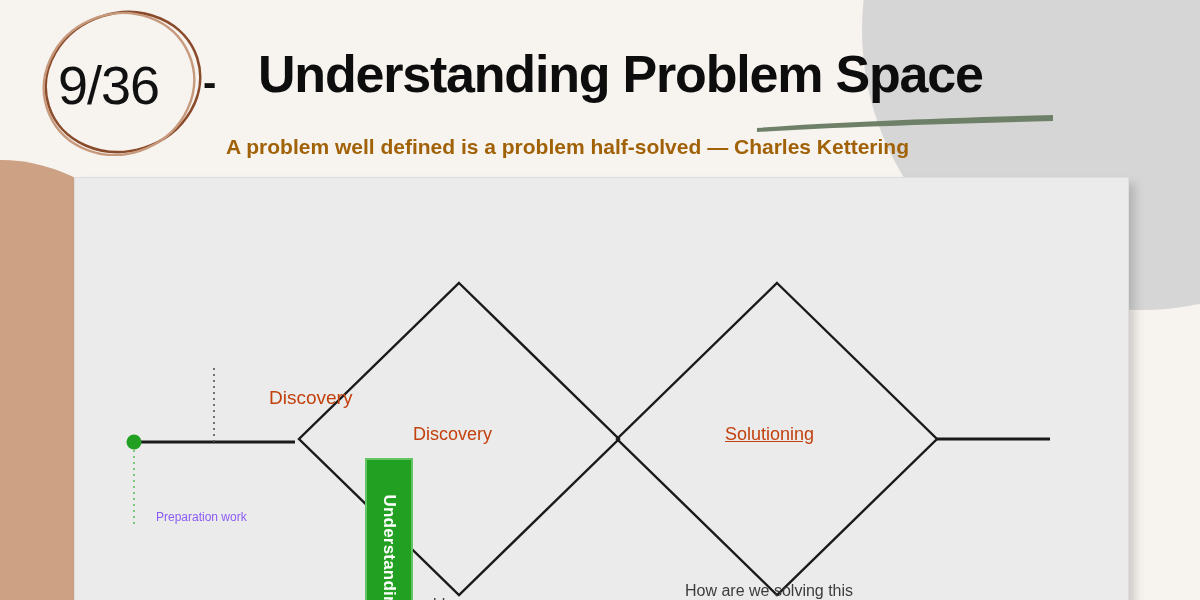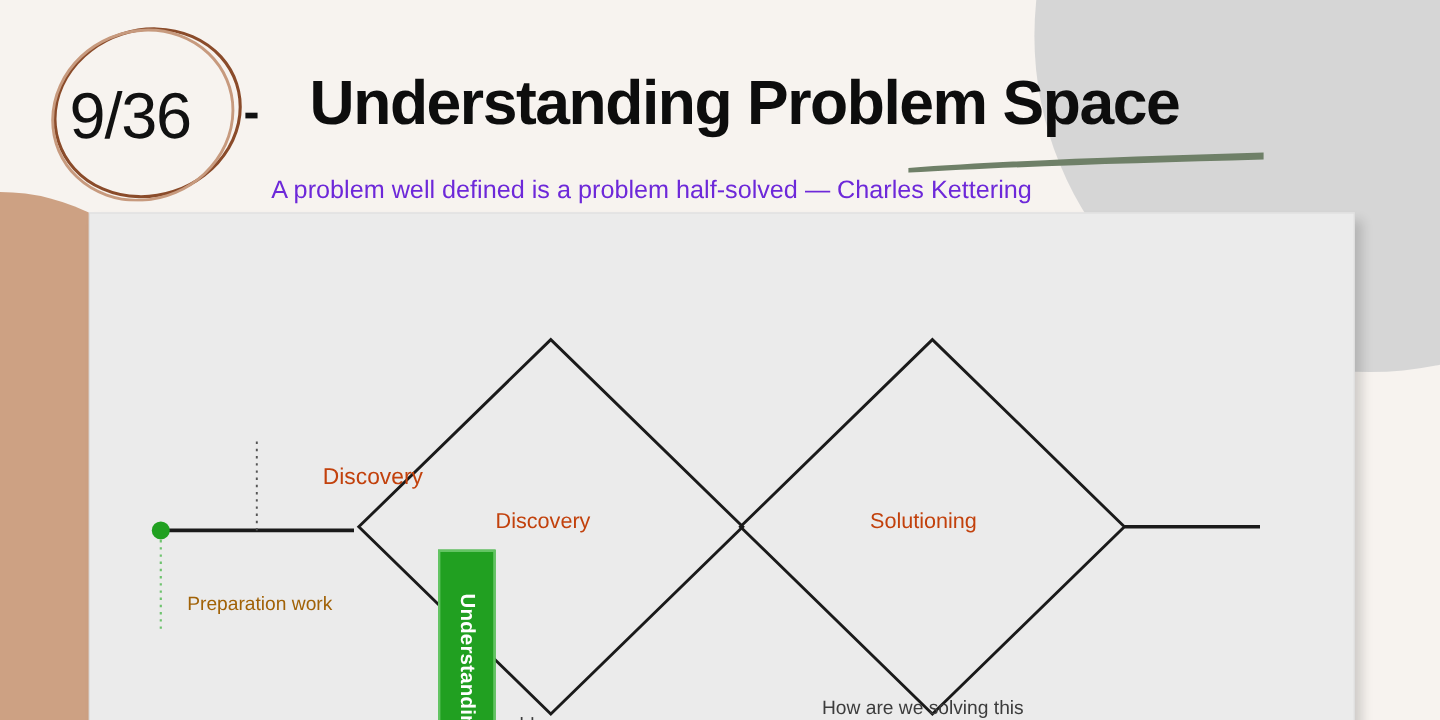--- a/index.html
+++ b/index.html
@@ -42,21 +42,20 @@
   }
 
   
   #header {
     position: absolute;
     left: 0;
     top: 0;
     width: 1200px;
     height: 180px;
     z-index: 3;
-    margin-top: 12px;
   }
   #slide-counter-wrap {
     position: absolute;
     left: 30px;
     top: 8px;
     width: 190px;
     height: 148px;
   }
   #slide-counter-ellipse {
     position: absolute;
@@ -101,23 +100,24 @@
     top: 110px;
     width: 300px;
     height: 22px;
     pointer-events: none;
   }
   #subtitle {
     position: absolute;
     left: 226px;
     top: 135px;
     font-size: 21px;
-    color: #6d28d9;
-    white-space: nowrap;
-    font-family: "Liberation Sans", sans-serif;
+    color: #a16207;
+    white-space: nowrap;
+    font-family: "Liberation Sans", sans-serif;
+    font-weight: bold;
   }
 
   
   #diagram-panel {
     position: absolute;
     left: 74px;
     top: 177px;
     width: 1053px;
     height: 430px;
     background: #ebebeb;
@@ -145,26 +145,27 @@
   }
   #label-discovery-diamond {
     left: 338px;
     top: 246px;
     font-size: 18px;
   }
   #label-solutioning {
     left: 650px;
     top: 246px;
     font-size: 18px;
+    text-decoration: underline;
   }
   #label-prep-work {
     left: 81px;
-    top: 317px;
-    font-size: 16px;
-    color: #a16207;
+    top: 332px;
+    font-size: 12px;
+    color: #8b5cf6;
   }
   #text-problem-q {
     position: absolute;
     left: 293px;
     top: 412px;
     width: 200px;
     font-size: 16px;
     color: #3c3c3c;
     line-height: 1.9;
   }

